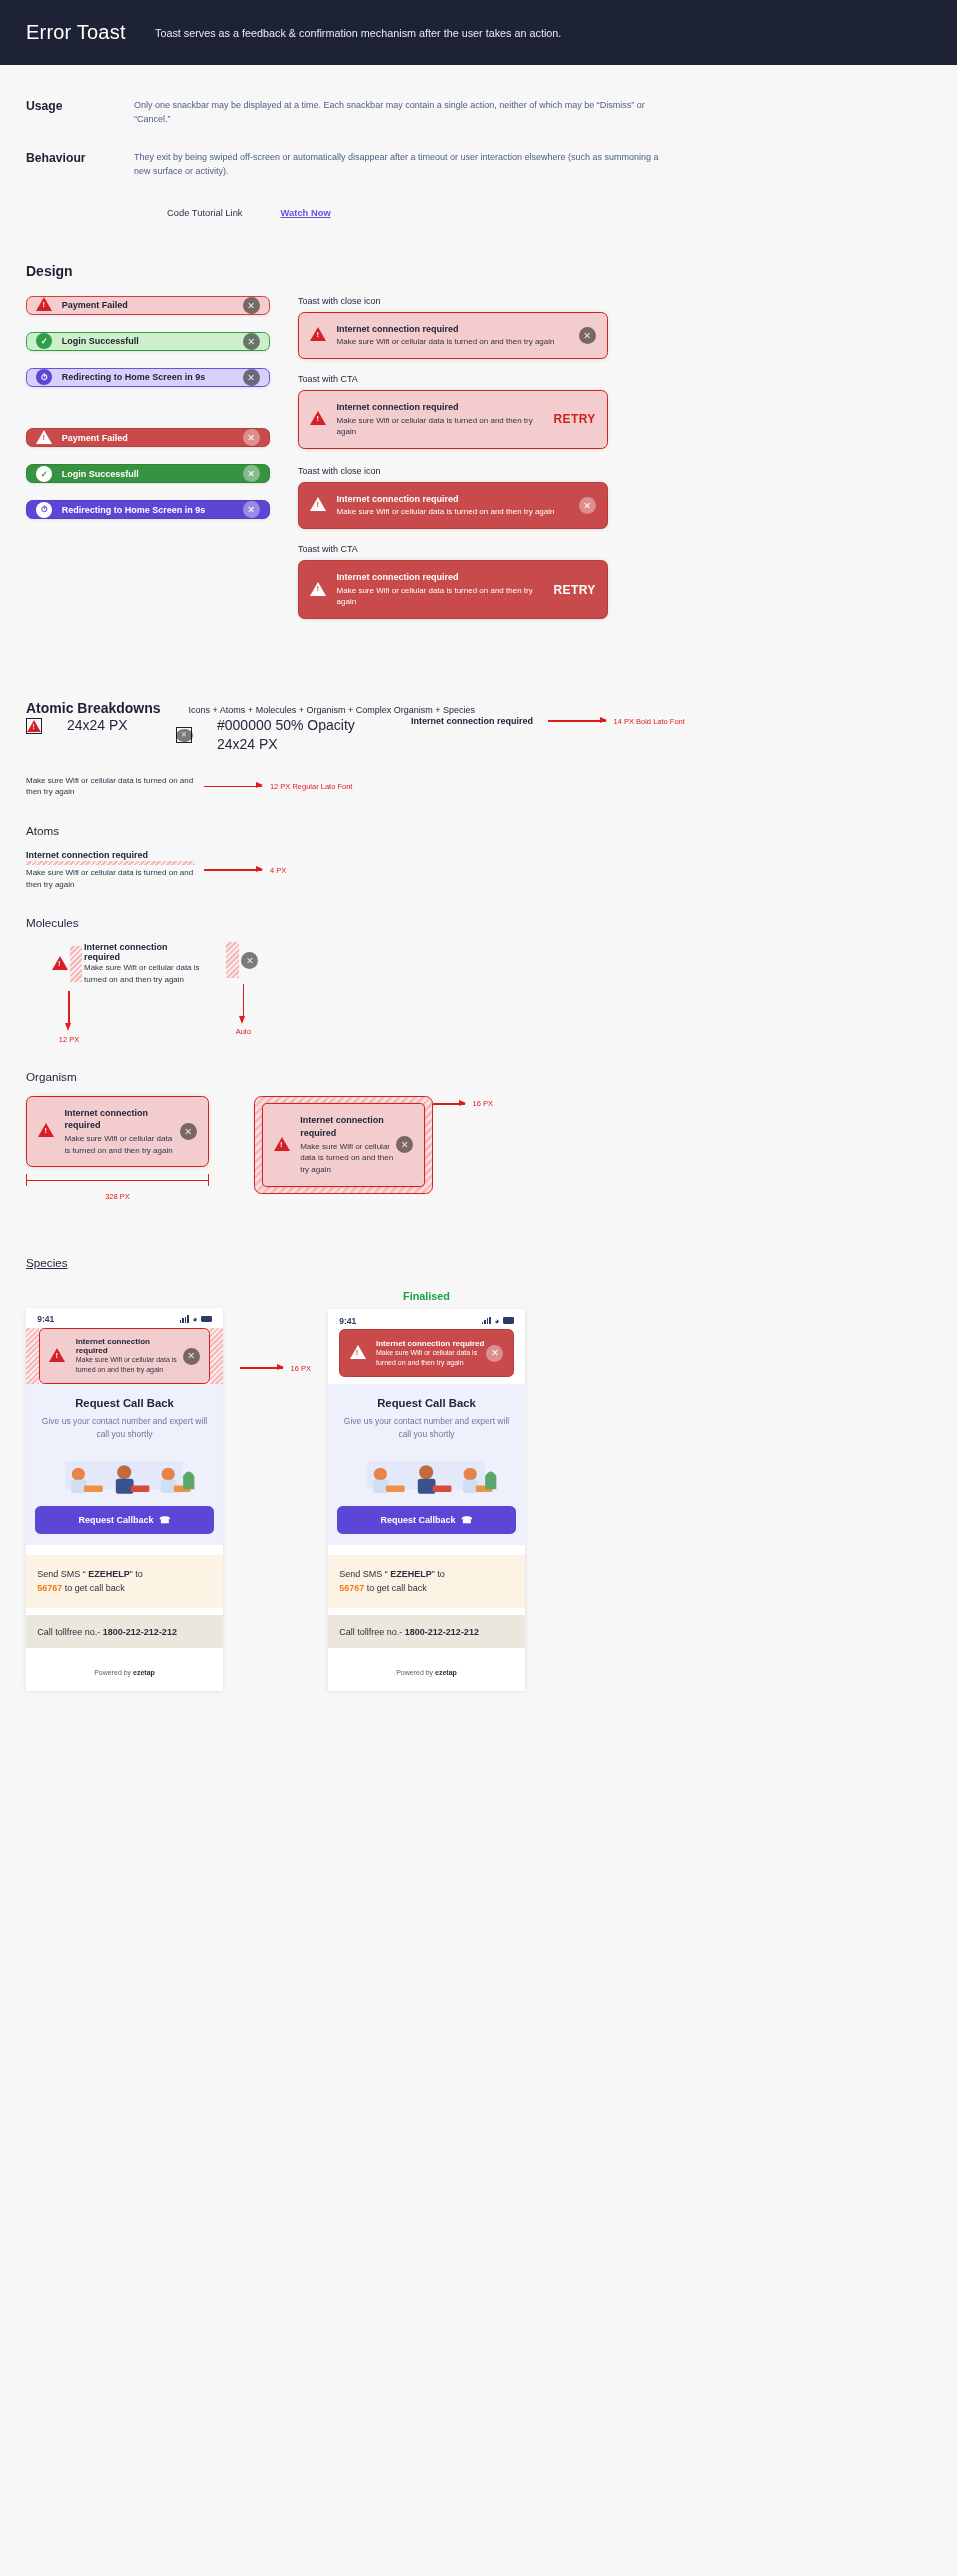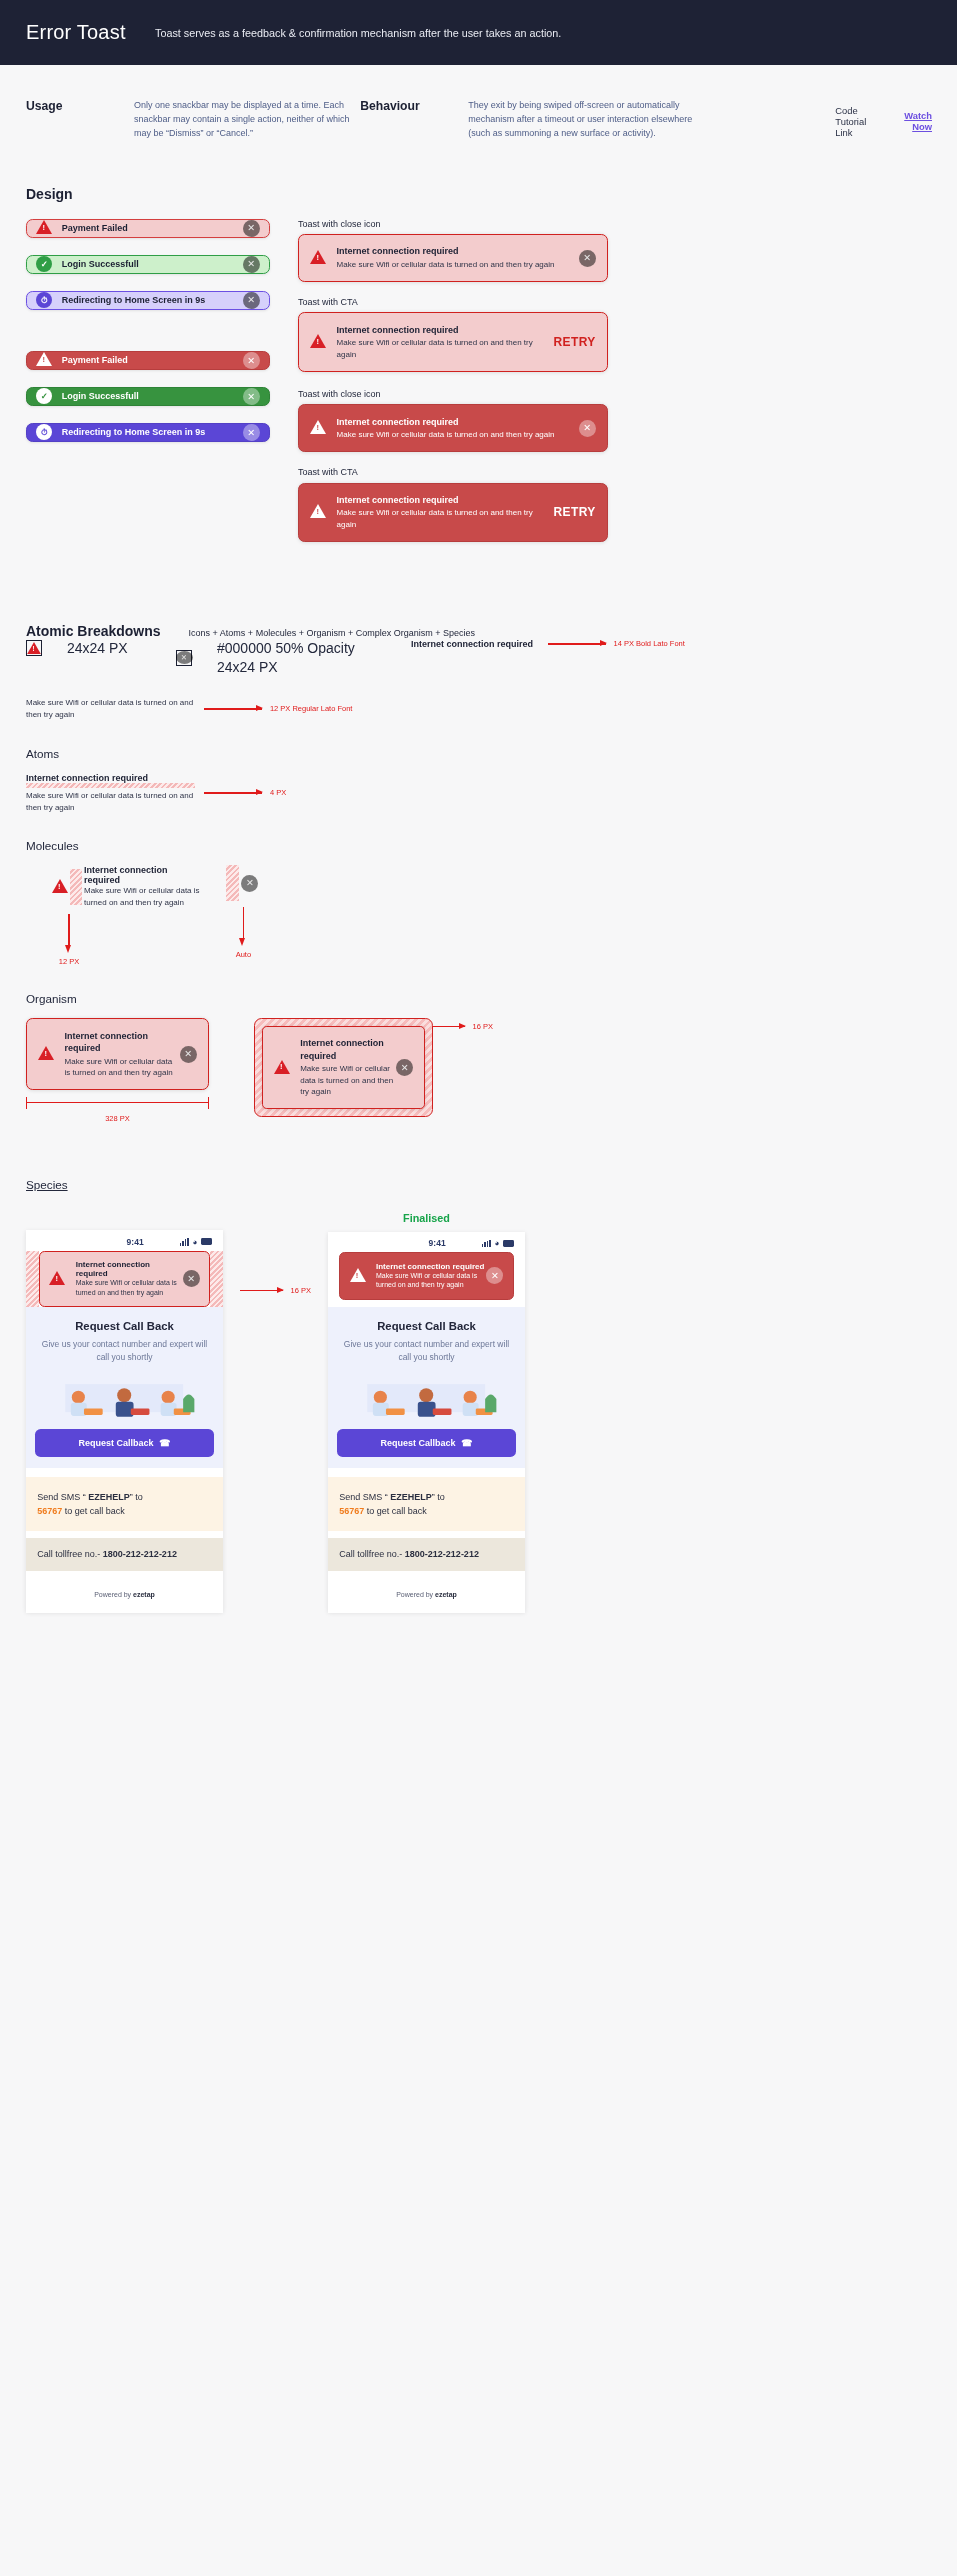--- a/index.html
+++ b/index.html
@@ -247,21 +247,21 @@
 
   
   .species-wrap { display: flex; padding: 0 26px; margin-top: 20.7px; }
   .phone-col { width: 197px; }
   .phone {
     background: #ffffff;
     box-shadow: 0 0.9px 4.7px rgba(0,0,0,.10);
     overflow: hidden;
   }
   .statusbar {
-    display: flex; align-items: center; justify-content: flex-end;
+    display: flex; align-items: center; justify-content: space-between;
     padding: 6.6px 11.3px 3.8px 11.3px; font-size: 8.5px; font-weight: 700; color: #2b3a67; gap: 36px;
   }
   .sb-icons { display: flex; align-items: center; gap: 3.8px; }
   .sb-bars { display: flex; align-items: flex-end; gap: 0.9px; height: 7.5px; }
   .sb-bars i { width: 1.6px; background: #2b3a67; display: block; }
   .sb-wifi { font-size: 8.5px; color: #2b3a67; }
   .sb-batt { width: 10.3px; height: 6.6px; background: #2b3a67; border-radius: 1.4px; }
 
   .phone-toast {
     display: flex; align-items: center; padding: 8.5px 9.4px;
@@ -300,28 +300,28 @@
   .species-gap { width: 105px; display: flex; align-items: center; justify-content: center; }
 </style>
 </head>
 <body>
 
 <div class="hero">
   <div class="hero-title">Error Toast</div>
   <div class="hero-sub">Toast serves as a feedback &amp; confirmation mechanism after the user takes an action.</div>
 </div>
 
-<div class="spec" style="padding-top:9.4px;">
+<div class="spec" style="flex-direction:column;padding-top:9.4px;">
   <div class="spec-row">
     <div class="spec-label">Usage</div>
     <div class="spec-text">Only one snackbar may be displayed at a time. Each snackbar may contain a single action, neither of which may be “Dismiss” or “Cancel.”</div>
   </div>
   <div class="spec-row">
     <div class="spec-label">Behaviour</div>
-    <div class="spec-text">They exit by being swiped off-screen or automatically mechanism after a timeout or user interaction elsewhere (such as summoning a new surface or activity).</div>
+    <div class="spec-text">They exit by being swiped off-screen or automatically disappear after a timeout or user interaction elsewhere (such as summoning a new surface or activity).</div>
   </div>
   <div class="tutorial-row">
     <span class="tutorial-label">Code Tutorial Link</span>
     <a class="tutorial-link">Watch Now</a>
   </div>
 </div>
 
 <div class="sec-title" style="margin-top:45px;">Design</div>
 
 <div class="design-wrap">

